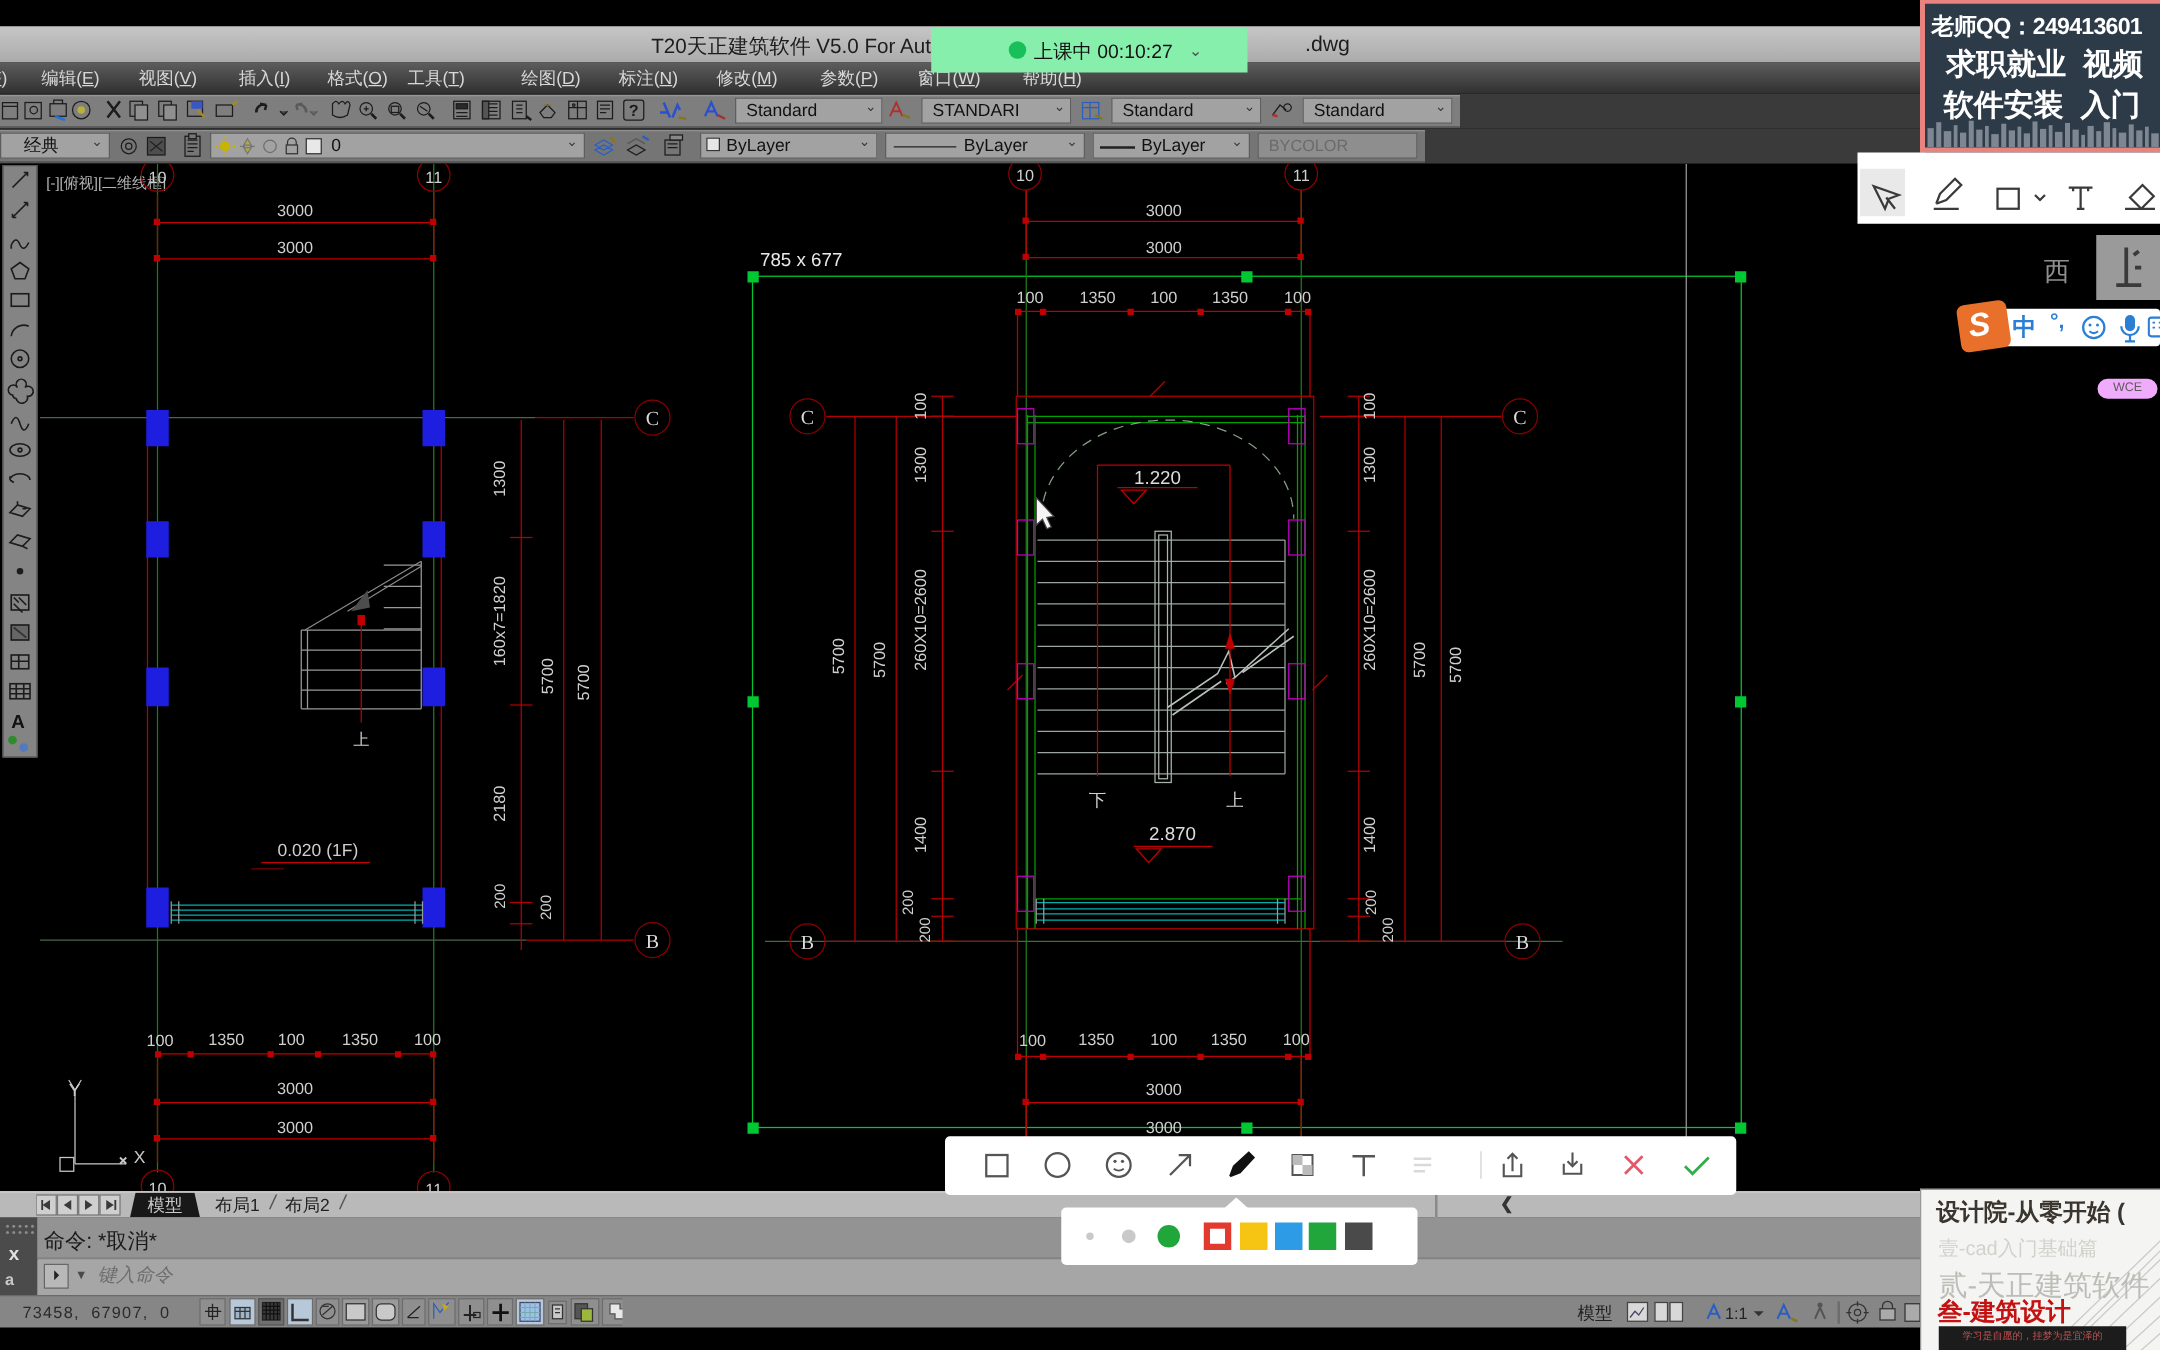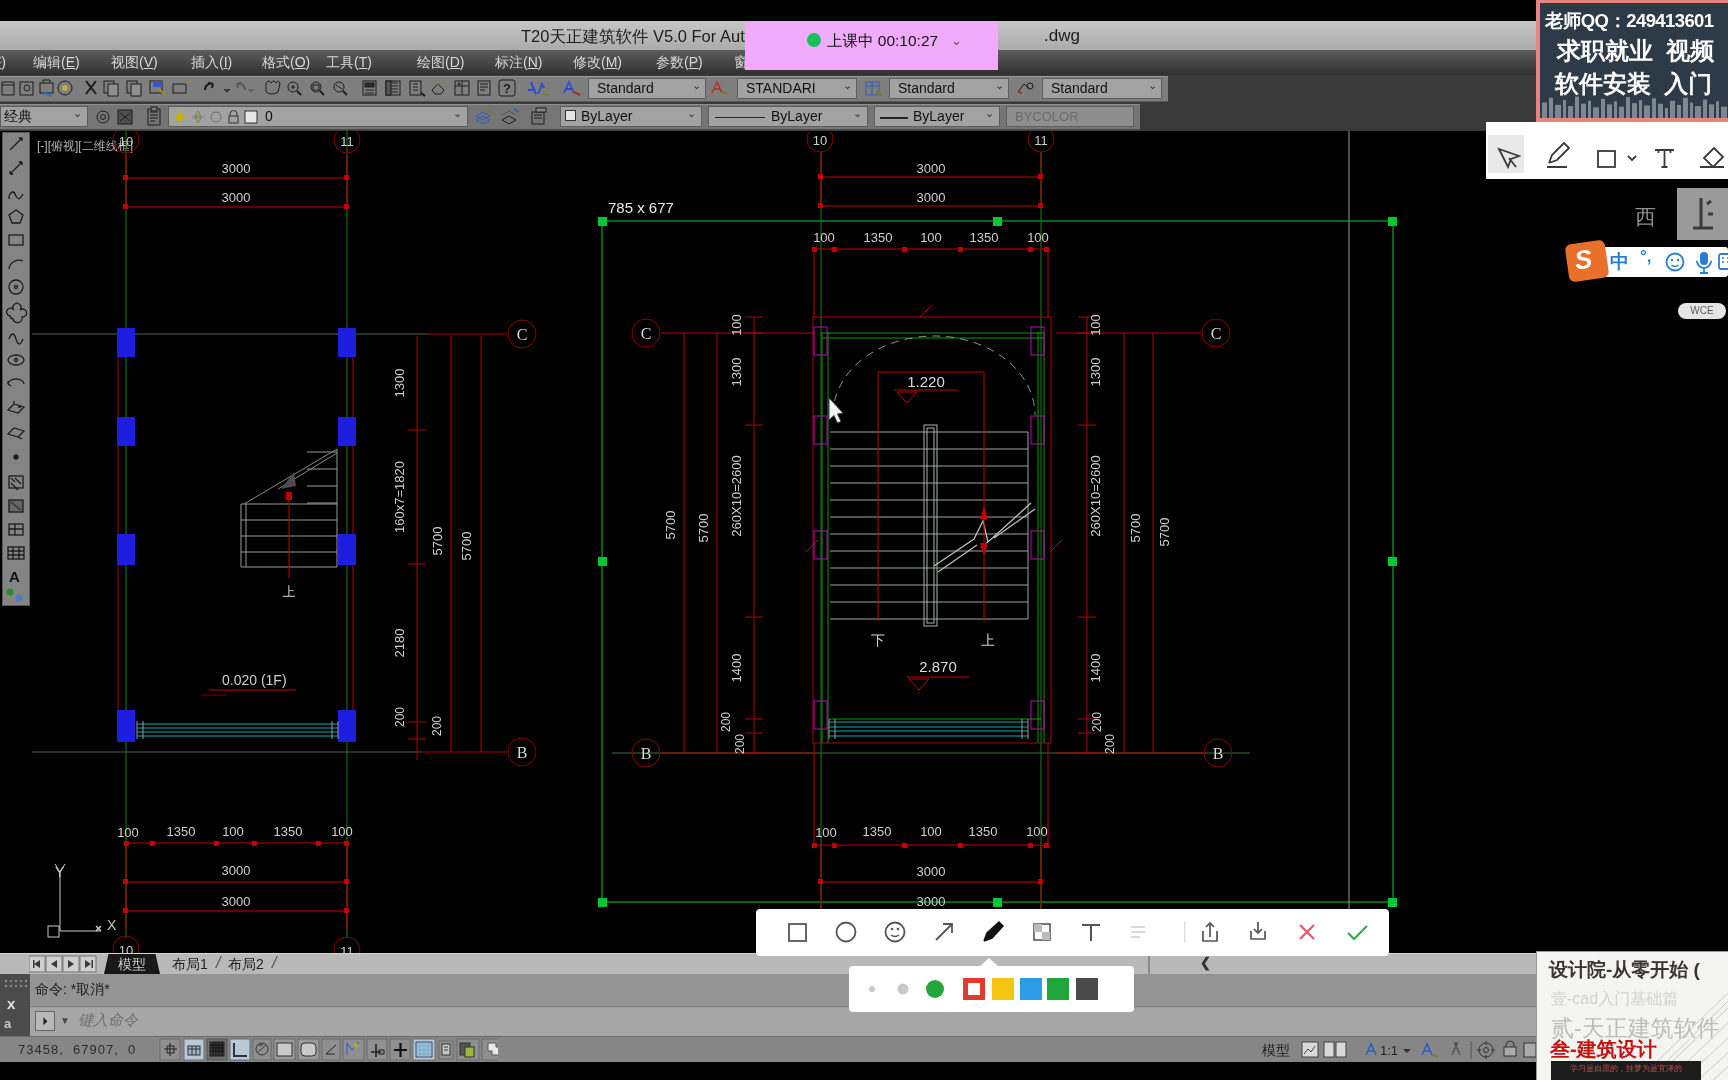--- a/index.html
+++ b/index.html
@@ -126,21 +126,21 @@
 <path d="M462 16 l6 -8 l5 4" stroke="#1c1c1c"></path>
       <path d="M462 16 l4 1" stroke="#b03030" stroke-width="2"></path>
       <circle cx="474" cy="10" r="3" stroke="#1c1c1c"></circle>
 </svg>
 
 <div class="abs" style="left:0;top:103px;width:1536px;height:28px;background:#3a3a3a;"></div>
 
 <div class="abs" style="left:0;top:104px;width:1140px;height:26px;background:#757575;border-top:1px solid #8f8f8f;border-bottom:1px solid #525252;"></div>
 
 <div class="abs" style="left:0;top:106px;width:88px;height:21px;background:#a2a2a2;border:1px solid #5e5e5e;color:#111;font-size:14px;">
-  <span class="abs" style="left:3px;top:1px;text-align:center;">经典</span>
+  <span class="abs" style="left:18px;top:1px;text-align:center;">经典</span>
   <span class="abs" style="left:72px;top:0px;font-size:11px;color:#333;">⌄</span>
 </div>
 
 <svg class="abs" style="left:0;top:104px;" width="1140" height="27" viewBox="0 0 1140 27" fill="none">
 <g stroke="#1c1c1c">
 <circle cx="103" cy="13" r="6"></circle>
         <circle cx="103" cy="13" r="2.5"></circle>
 <rect x="118" y="6" width="14" height="14" fill="#4e4e4e"></rect>
         <path d="M120 9 l10 8 m0 -8 l-10 8" stroke="#222"></path>
 <rect x="148" y="5" width="12" height="16"></rect>
@@ -783,21 +783,21 @@
             <circle cx="7" cy="7" r="1.2"></circle>
             <circle cx="12" cy="7" r="1.2"></circle>
             <circle cx="17" cy="7" r="1.2"></circle>
             <circle cx="22" cy="7" r="1.2"></circle>
           </g>
         </svg>
     <span class="abs" style="left:7px;top:21px;color:#e0e0e0;font-size:15px;font-weight:bold;">x</span>
     <span class="abs" style="left:4px;top:42px;color:#c8c8c8;font-size:13px;font-weight:bold;">a</span>
   </div>
 
-  <div class="abs" style="left:30px;top:0;width:1506px;height:33px;background:#939393;border-bottom:1px solid #7d7d7d;color:#1a1a1a;font-size:14px;">
+  <div class="abs" style="left:30px;top:0;width:1506px;height:33px;background:#939393;border-bottom:1px solid #7d7d7d;color:#1a1a1a;font-size:17px;">
     <span class="abs" style="left:5px;top:7px;">命令: *取消*</span>
   </div>
 
   <div class="abs" style="left:30px;top:34px;width:1506px;height:28px;background:#a6a6a6;">
     <span class="abs" style="left:5px;top:3px;width:20px;height:20px;background:#b8b8b8;border:1px solid #666;color:#222;font-size:11px;text-align:center;line-height:19px;">⏵</span>
     <span class="abs" style="left:30px;top:7px;color:#4a4a4a;font-size:10px;">▼</span>
     <span class="abs" style="left:48px;top:3px;color:#6e6e6e;font-size:15px;font-style:italic;">键入命令</span>
   </div>
 </div>
 
@@ -956,21 +956,21 @@
     </svg>
 <svg class="abs" style="left:1694px;top:250px;" width="20" height="25" viewBox="0 0 20 25" fill="none">
       <rect x="6" y="2" width="8" height="13" rx="4" fill="#2a7fd4"></rect>
       <path d="M3 11 a7 7 0 0 0 14 0 M10 18 v5 M6 23 h8" stroke="#2a7fd4" stroke-width="1.8"></path>
     </svg>
 <svg class="abs" style="left:1718px;top:252px;" width="12" height="20" viewBox="0 0 12 20" fill="none">
       <rect x="1" y="2" width="14" height="15" rx="2" stroke="#2a7fd4" stroke-width="1.8"></rect>
       <path d="M4 6 h2 m3 0 h2 M4 10 h2 m3 0 h2" stroke="#2a7fd4" stroke-width="1.4"></path>
     </svg>
 
-<div class="abs" style="left:1678px;top:303px;width:48px;height:16px;background:#e5e5e5;border-radius:8px;color:#5c5c5c;font-size:10px;text-align:center;line-height:16px;">WCE</div>
+<div class="abs" style="left:1678px;top:303px;width:48px;height:16px;background:#f0abfc;border-radius:8px;color:#5c5c5c;font-size:10px;text-align:center;line-height:16px;">WCE</div>
 
 <div class="abs" id="annobottom" style="left:756px;top:909px;width:633px;height:47px;background:#fff;border-radius:4px;">
   <svg width="633" height="47" viewBox="0 0 633 47" fill="none">
 
     <rect x="33" y="15" width="17" height="17" stroke="#555" stroke-width="1.8"></rect>
 
     <circle cx="90" cy="23" r="9.5" stroke="#555" stroke-width="1.8"></circle>
 
     <circle cx="139" cy="23" r="9.5" stroke="#555" stroke-width="1.8"></circle>
         <circle cx="136" cy="20" r="1.3" fill="#555"></circle>
@@ -1044,21 +1044,21 @@
 
   <div class="abs" style="left:14px;top:37px;color:#d2d2cc;font-size:16px;white-space:nowrap;">壹-cad入门基础篇</div>
 
   <div class="abs" style="left:14px;top:61px;color:#bdbdb7;font-size:23px;white-space:nowrap;">贰-天正建筑软件</div>
 
   <div class="abs" style="left:13px;top:84px;color:#c41111;font-size:20px;font-weight:bold;white-space:nowrap;">叁-建筑设计</div>
 
   <div class="abs" style="left:14px;top:109px;width:150px;height:30px;background:#1c1c1c;color:#c05050;font-size:8px;line-height:15px;text-align:center;white-space:nowrap;">学习是自愿的，挂梦为是宜泽的</div>
 </div>
 
-<div class="abs" id="pill" style="left:745px;top:22px;width:253px;height:48px;background:#f0abfc;">
+<div class="abs" id="pill" style="left:745px;top:22px;width:253px;height:36px;background:#86efac;">
 
   <span class="abs" style="left:62px;top:11px;width:14px;height:14px;border-radius:50%;background:#17c05a;"></span>
 
   <span class="abs" style="left:82px;top:9px;color:#111;font-size:15.5px;">上课中 00:10:27</span>
   <span class="abs" style="left:206px;top:11px;color:#555;font-size:13px;">⌄</span>
 </div>
 
 </div>
 
 </body></html>

